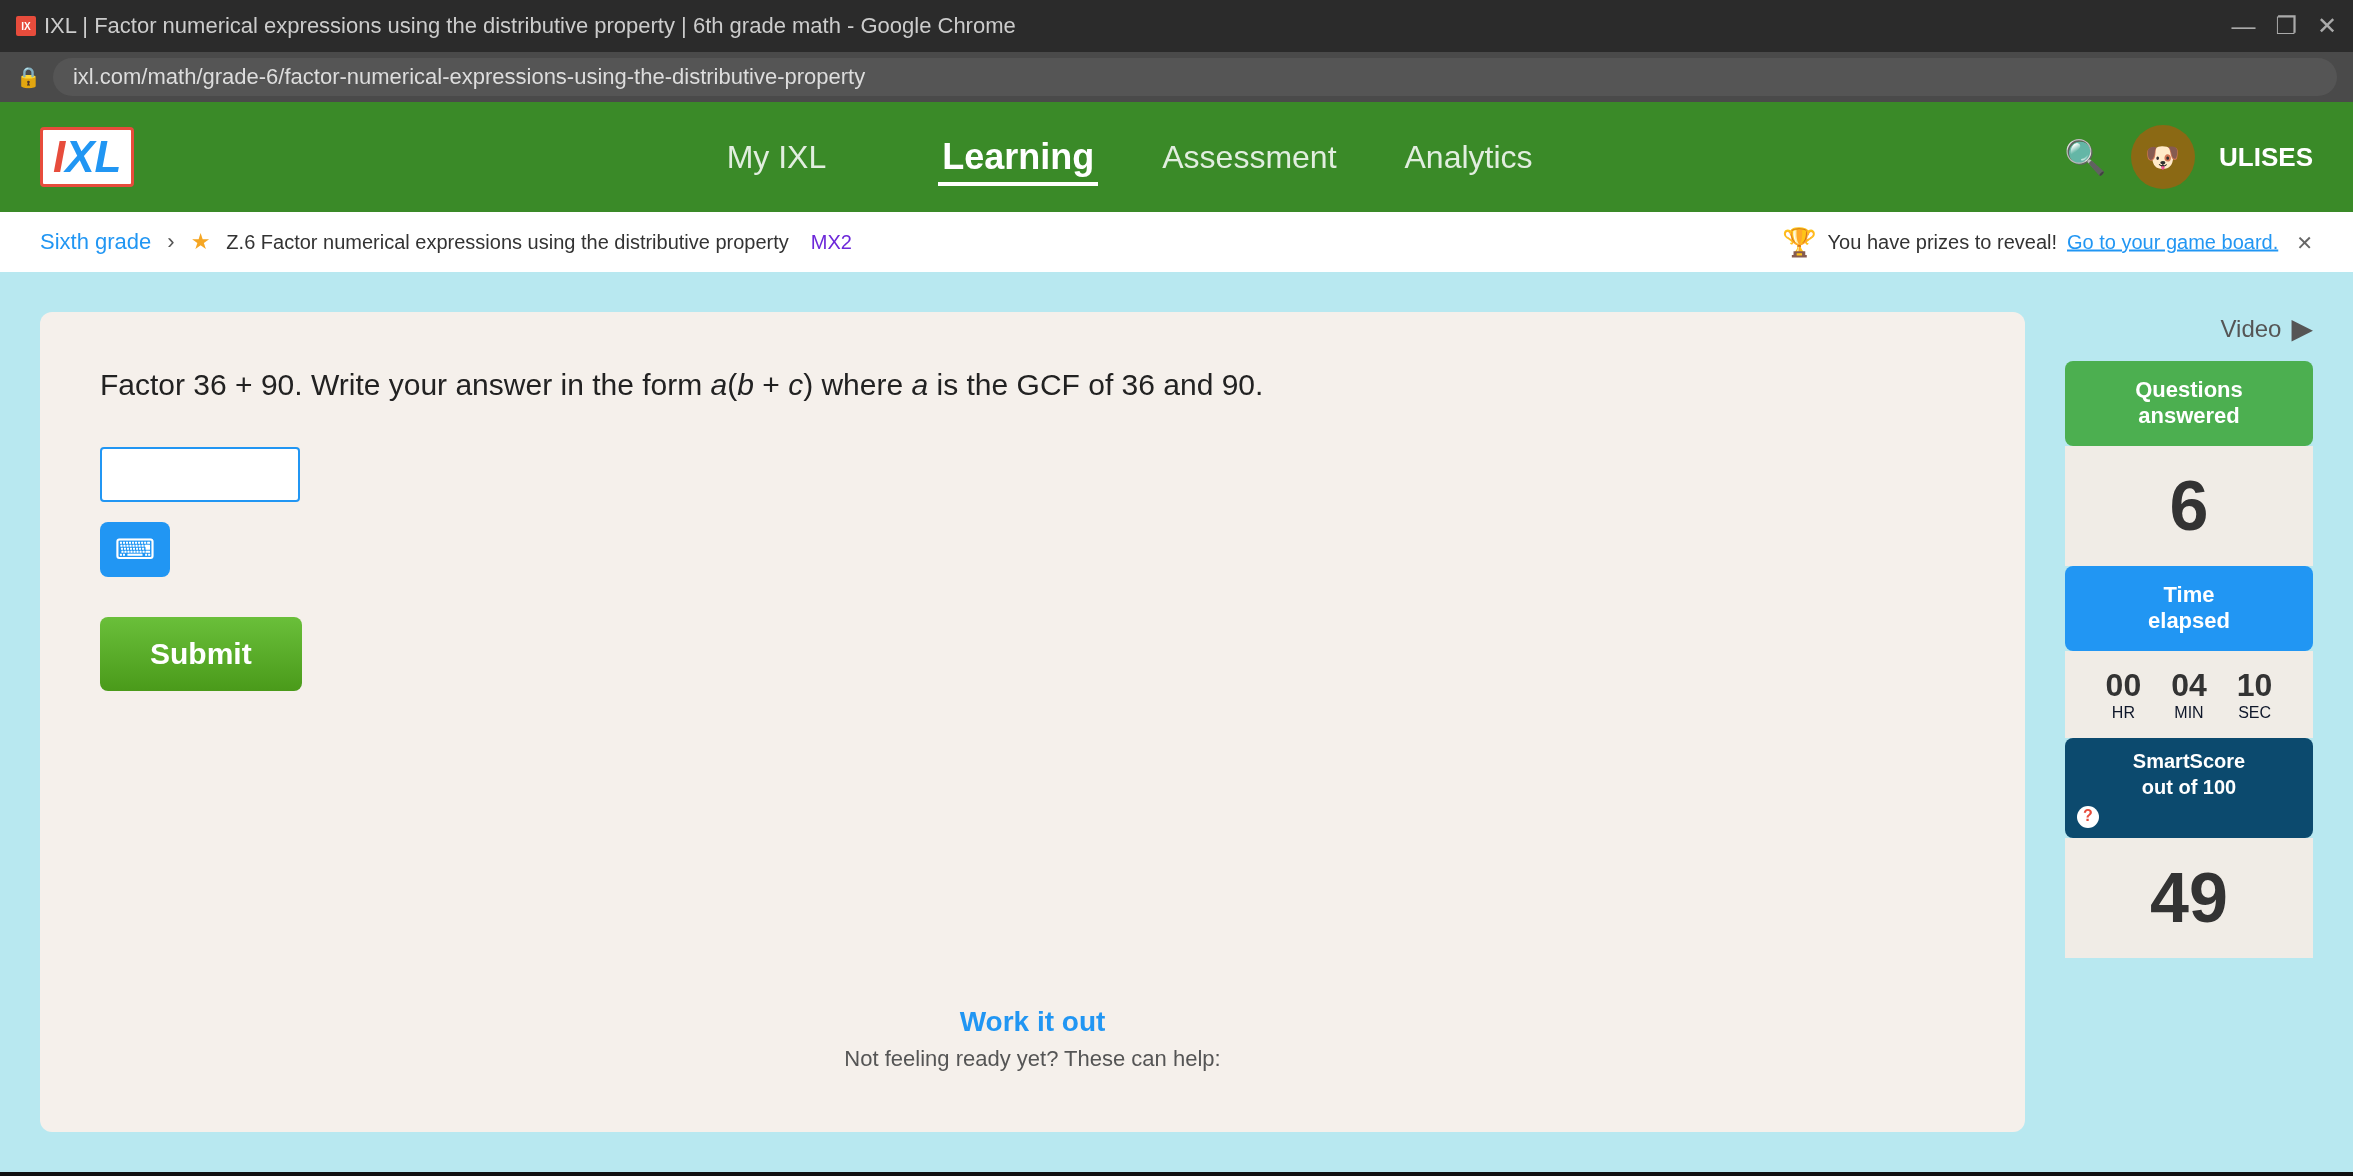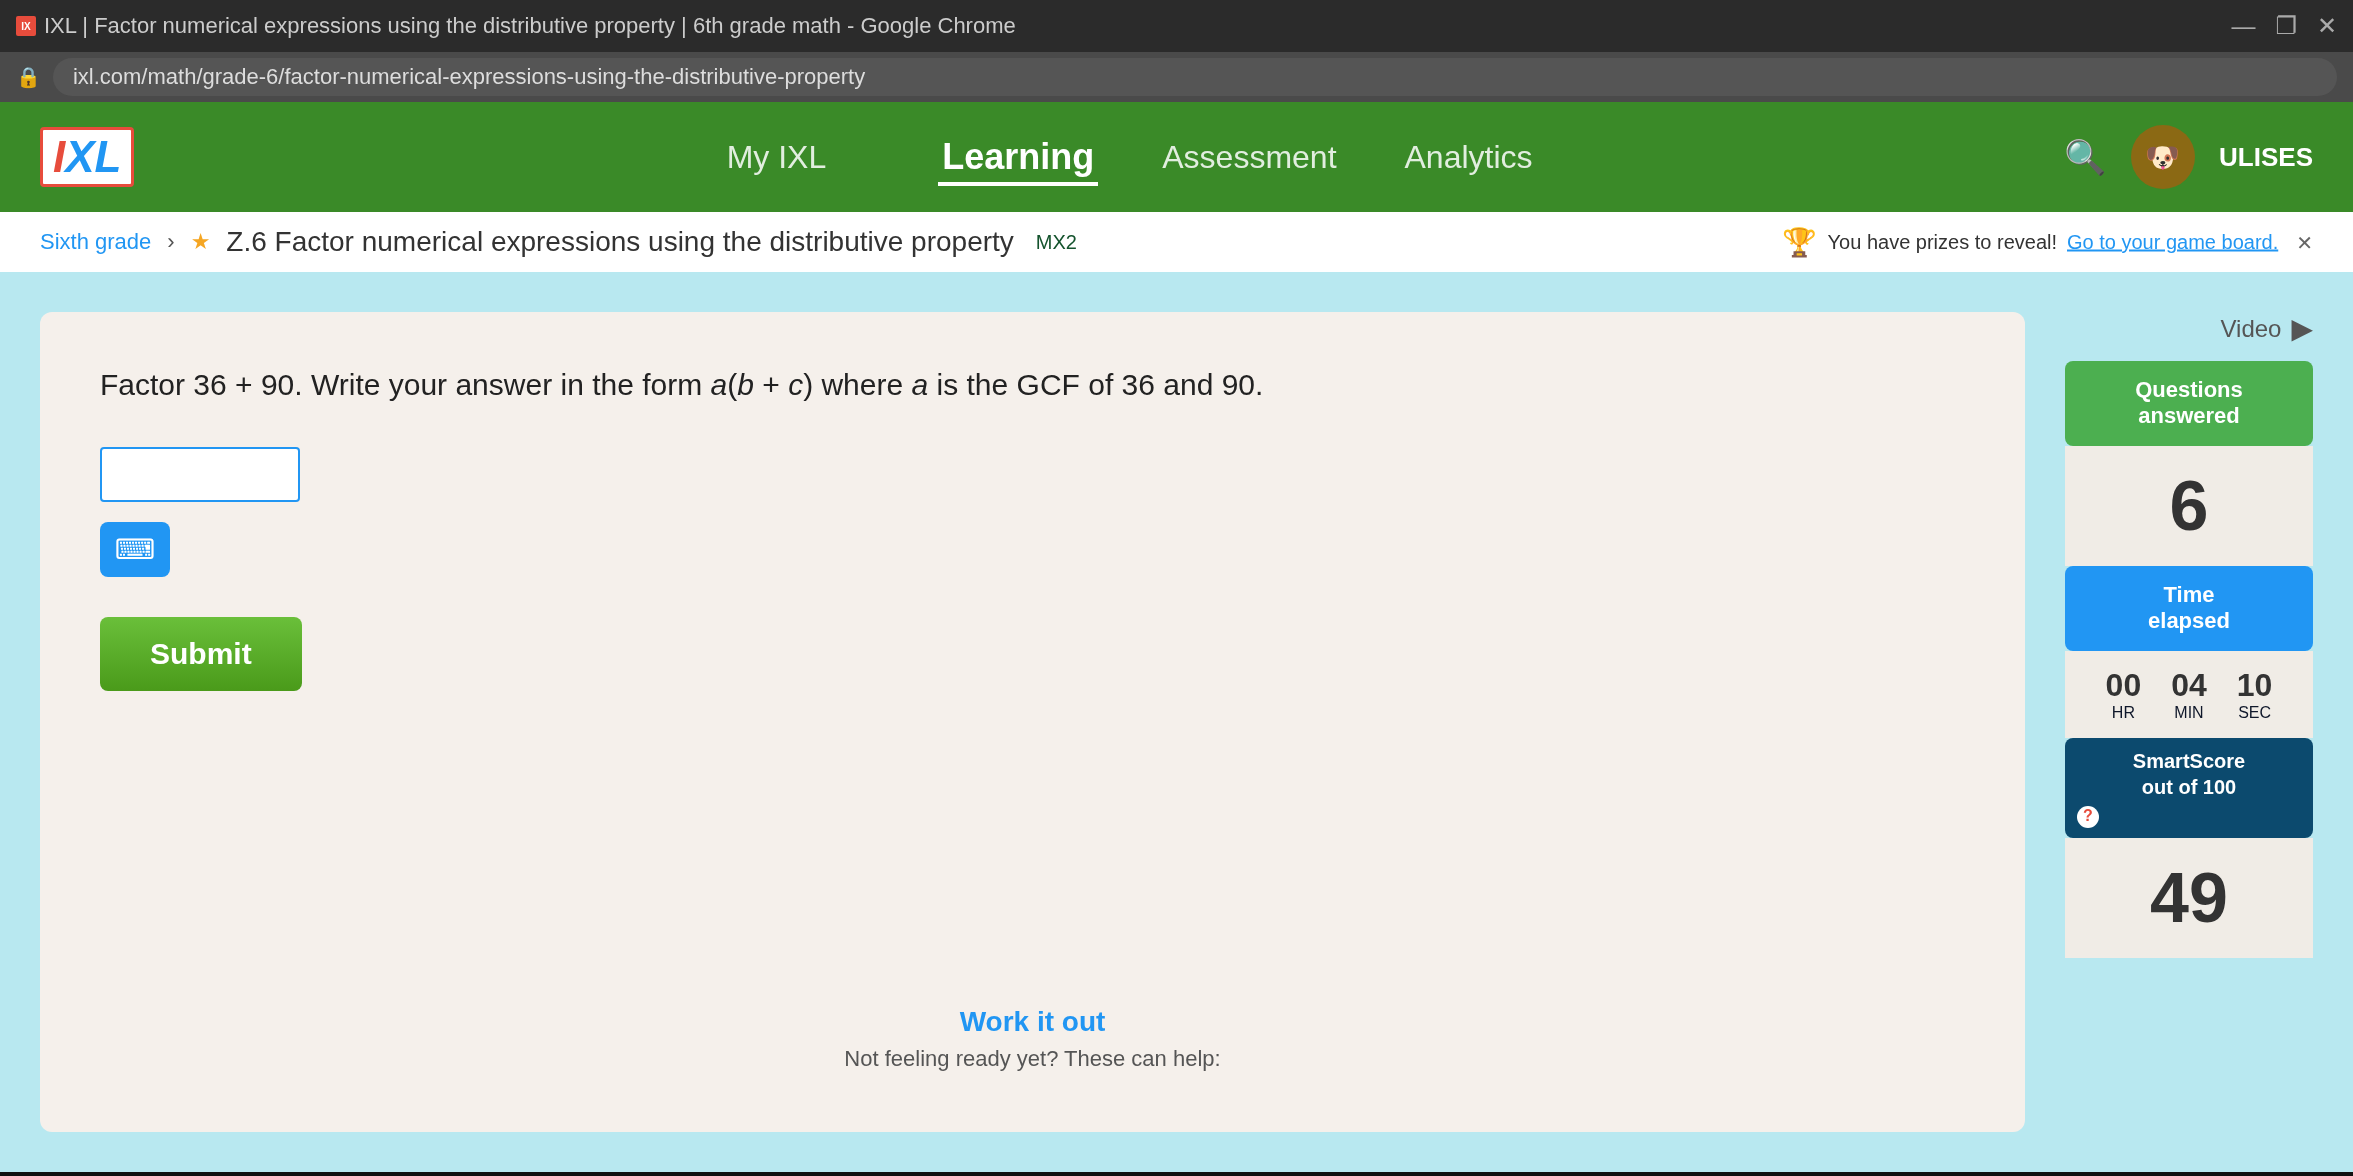--- a/index.html
+++ b/index.html
@@ -189,24 +189,24 @@
     .breadcrumb-chevron {
       color: #555;
       font-size: 22px;
     }
     .breadcrumb-star {
       color: #f5a623;
       font-size: 22px;
     }
     .breadcrumb-current {
       color: #333;
-      font-size: 28px;
+      font-size: 20px;
     }
     .breadcrumb-code {
-      color: #14532d;
+      color: #6d28d9;
       font-size: 20px;
       margin-left: 6px;
     }
     .prize-banner {
       position: absolute;
       right: 40px;
       top: 50%;
       transform: translateY(-50%);
       display: flex;
       align-items: center;

